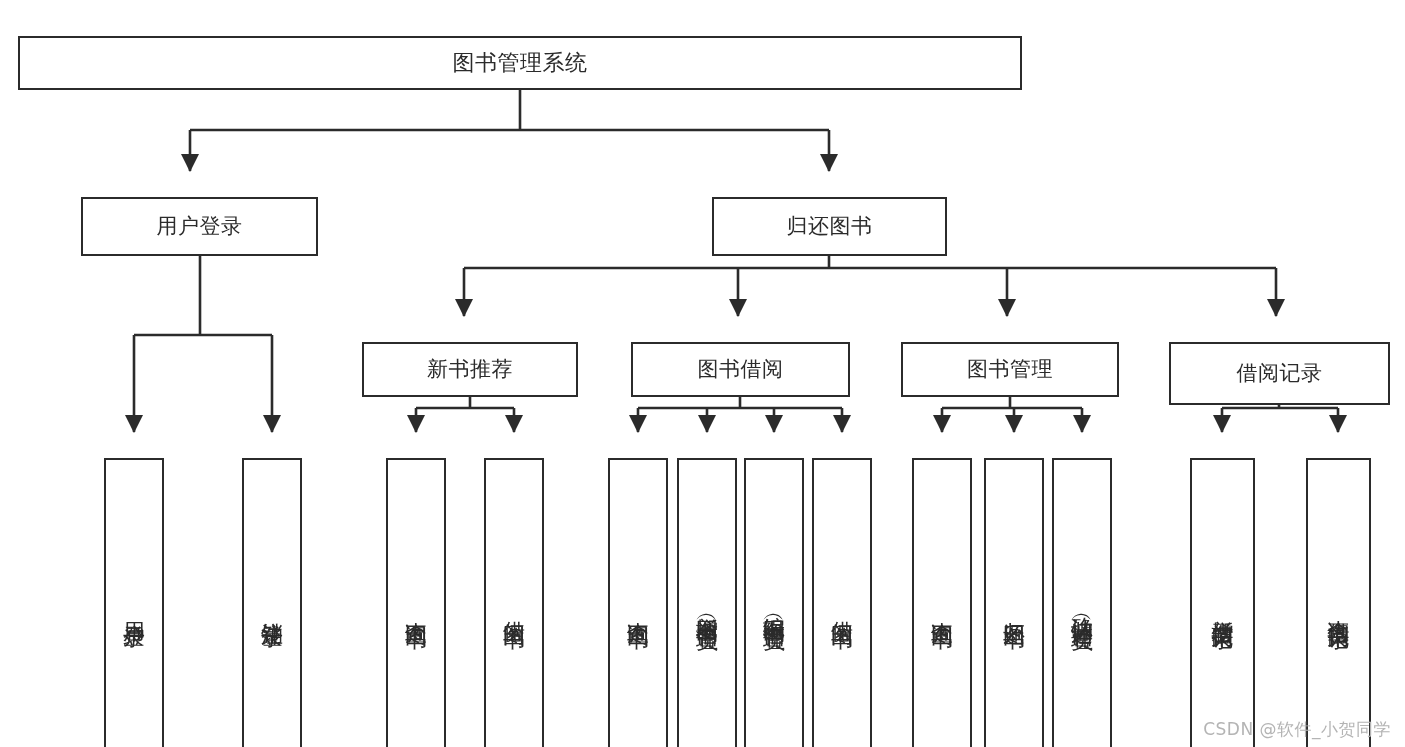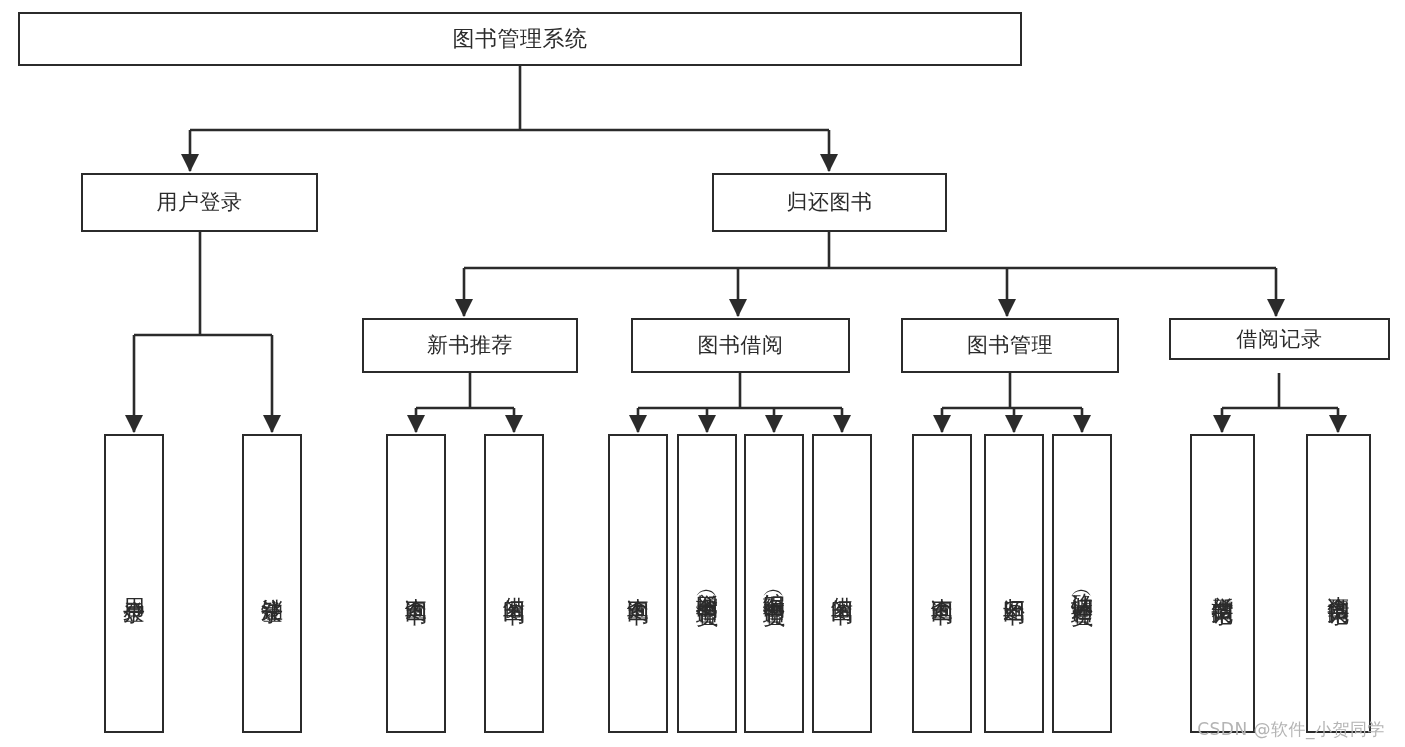--- a/index.html
+++ b/index.html
@@ -28,20 +28,21 @@
   }
   .node {
     position: absolute;
     box-sizing: border-box;
     border: 2px solid #2b2b2b;
     background: #ffffff;
     display: flex;
     align-items: center;
     justify-content: center;
     color: #2b2b2b;
+    margin-top: 24px;
   }
   .node .label {
     font-size: 21px;
     line-height: 1.25;
     letter-spacing: 0.5px;
     white-space: nowrap;
   }
   .node.root .label { font-size: 22px; }
   .node.level2 .label { font-size: 21px; }
   .node.level3 .label { font-size: 21px; }
@@ -54,21 +55,21 @@
     writing-mode: vertical-rl;
     text-orientation: upright;
     font-size: 22px;
     line-height: 1.1;
     letter-spacing: 2px;
     white-space: normal;
     max-height: 100%;
   }
   #watermark {
     position: absolute;
-    right: 20px;
+    right: 14px;
     bottom: 6px;
     font-size: 17px;
     color: #b4b4b4;
     letter-spacing: 0.5px;
     white-space: nowrap;
   }
 </style>
 </head>
 <body>
 
@@ -151,21 +152,21 @@
 
   <div class="node level3" id="node-l3-1" style="left: 631px; top: 318px; width: 219px; height: 55px;">
     <span class="label">图书借阅</span>
   </div>
   <div class="node level3" id="node-l3-0" style="left: 362px; top: 318px; width: 216px; height: 55px;">
     <span class="label">新书推荐</span>
   </div>
   <div class="node level3" id="node-l3-2" style="left: 901px; top: 318px; width: 218px; height: 55px;">
     <span class="label">图书管理</span>
   </div>
-  <div class="node level3" id="node-l3-3" style="left: 1169px; top: 318px; width: 221px; height: 42px;">
+  <div class="node level3" id="node-l3-3" style="left: 1169px; top: 318px; width: 221px; height: 63px;">
     <span class="label">借阅记录</span>
   </div>
 
   <div class="node leaf" id="node-leaf-0" style="left: 104px; top: 434px; width: 60px; height: 299px;">
     <span class="label">用户登录</span>
   </div>
   <div class="node leaf" id="node-leaf-1" style="left: 242px; top: 434px; width: 60px; height: 299px;">
     <span class="label">注销登录</span>
   </div>
   <div class="node leaf" id="node-leaf-2" style="left: 386px; top: 434px; width: 60px; height: 299px;">

